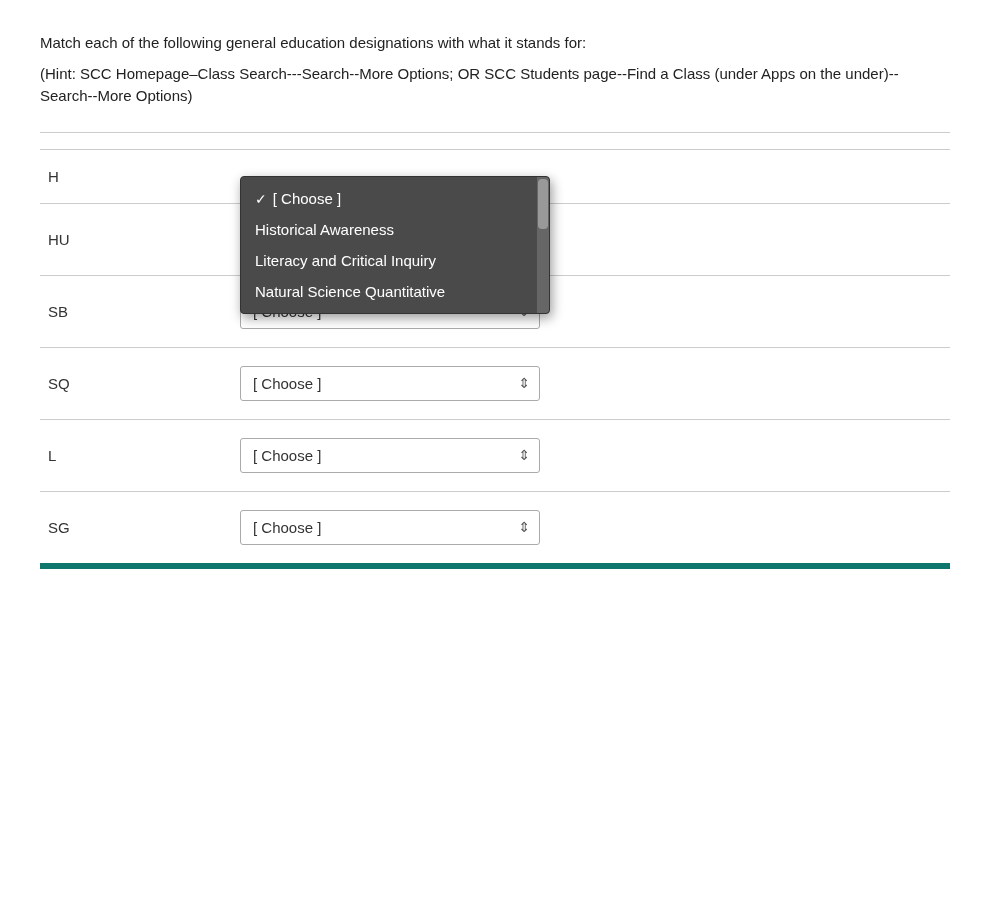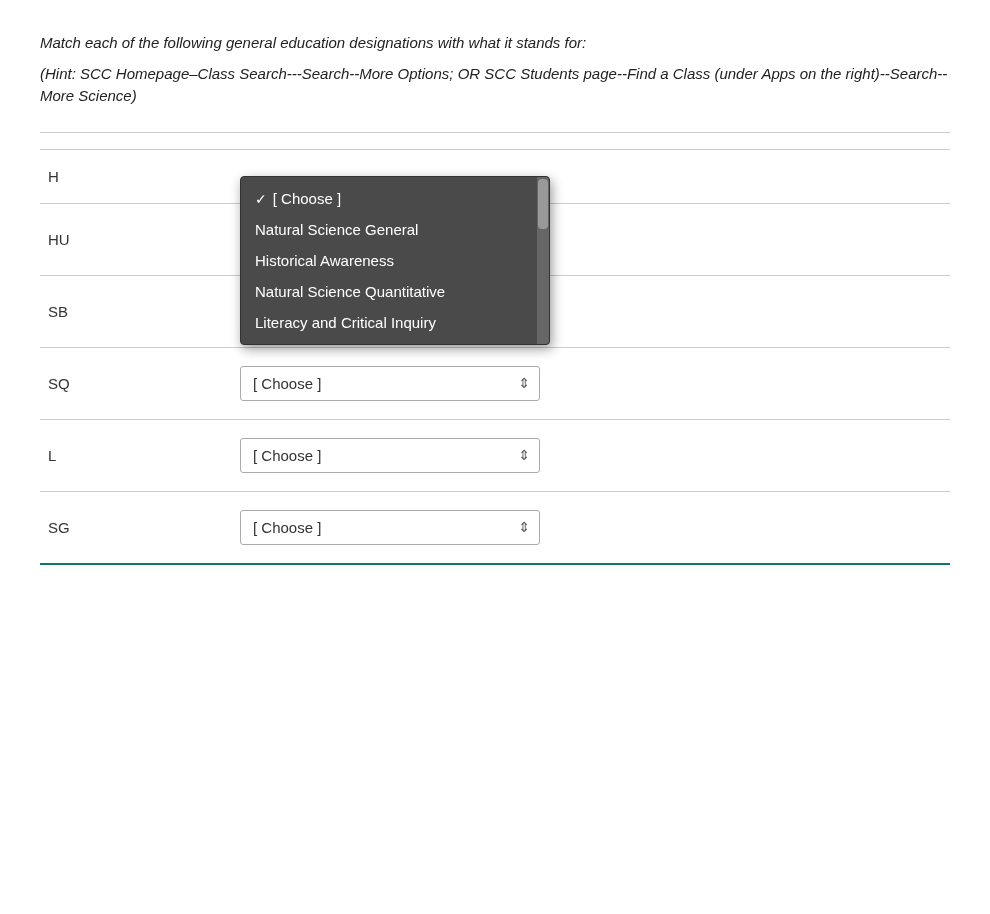--- a/index.html
+++ b/index.html
@@ -26,21 +26,20 @@
 
     .instructions {
       margin-bottom: 24px;
     }
 
     .instructions p {
       margin-bottom: 8px;
       font-size: 15px;
       line-height: 1.5;
       color: #222;
-      font-style: italic;
     }
 
     .divider {
       border: none;
       border-top: 1px solid #ccc;
       margin: 12px 0;
     }
 
     .rows-container {
       margin-top: 16px;
@@ -48,21 +47,21 @@
 
     .match-row {
       display: flex;
       align-items: center;
       border-top: 1px solid #ccc;
       padding: 18px 0;
       position: relative;
     }
 
     .match-row:last-child {
-      border-bottom: 2px solid #0f766e;
+      border-bottom: 6px solid #0f766e;
     }
 
     .row-label {
       width: 200px;
       font-size: 15px;
       color: #333;
       padding-left: 8px;
       font-weight: normal;
     }
 
@@ -151,36 +150,35 @@
       margin: 2px auto;
     }
   </style>
 </head>
 <body>
 
 <div class="page-container">
 
   <div class="instructions">
     <p>Match each of the following general education designations with what it stands for:</p>
-    <p>(Hint: SCC Homepage–Class Search---Search--More Options; OR SCC Students page--Find a Class (under Apps on the right)--Search--More Science)</p>
+    <p>(Hint: SCC Homepage–Class Search---Search--More Options; OR SCC Students page--Find a Class (under Apps on the under)--Search--More Options)</p>
   </div>
 
   <hr class="divider">
 
   <div class="rows-container">
 
     <div class="match-row">
       <div class="row-label">H</div>
       <div class="dropdown-open-wrapper">
         <div class="dropdown-open-list">
           <div class="dropdown-item selected">[ Choose ]</div>
-          <div class="dropdown-item">Natural Science General</div>
           <div class="dropdown-item">Historical Awareness</div>
+          <div class="dropdown-item">Literacy and Critical Inquiry</div>
           <div class="dropdown-item">Natural Science Quantitative</div>
-          <div class="dropdown-item">Literacy and Critical Inquiry</div>
           <div class="scrollbar-track">
             <div class="scrollbar-thumb"></div>
           </div>
         </div>
       </div>
     </div>
 
     <div class="match-row">
       <div class="row-label">HU</div>
       <div class="row-select-wrapper">

